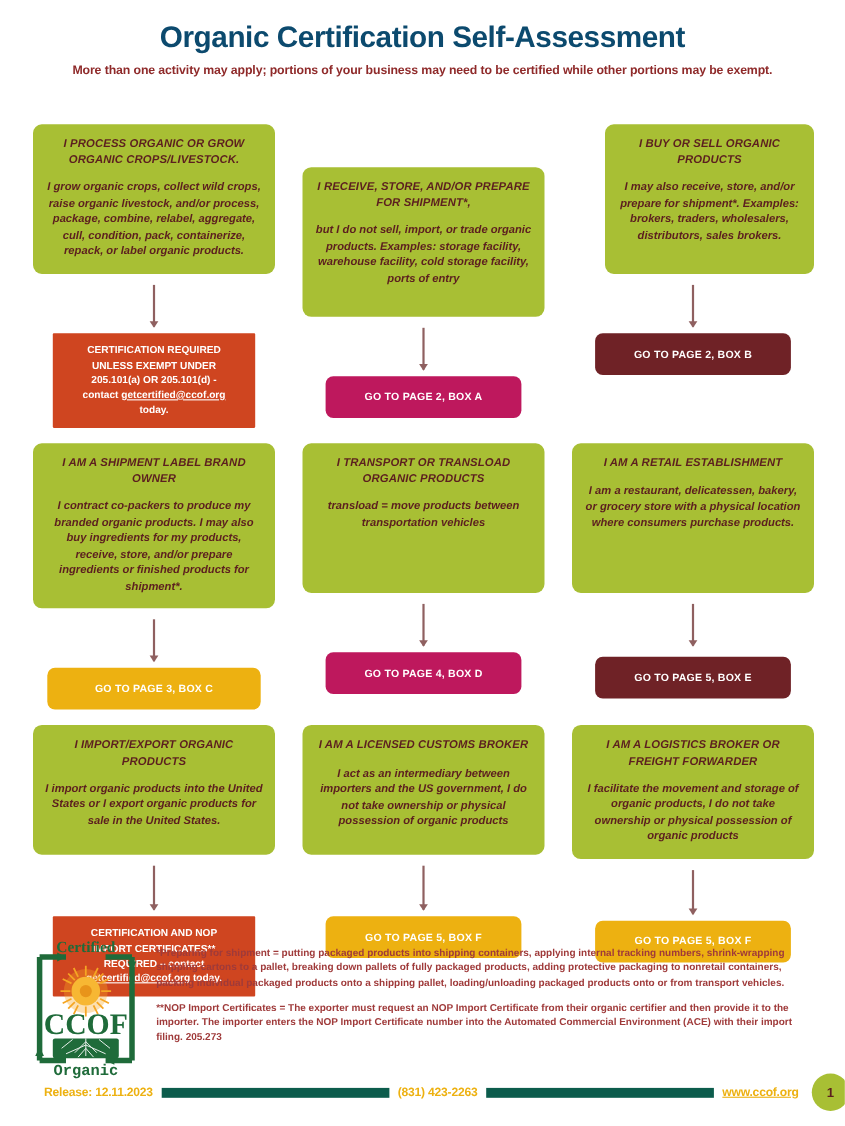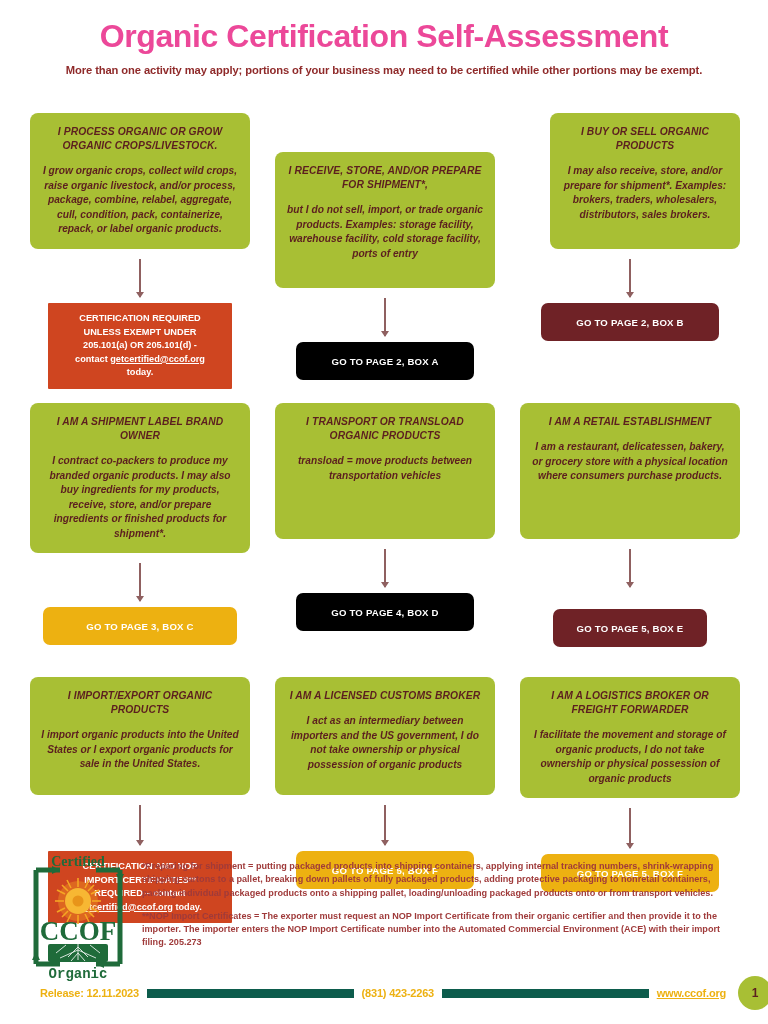--- a/index.html
+++ b/index.html
@@ -13,23 +13,23 @@
   .page {
     position: relative;
     width: 768px;
     height: 1024px;
     background: #ffffff;
   }
 
   
   .header { position: absolute; top: 0; left: 0; width: 768px; text-align: center; }
   .title {
-    font-size: 32px;
-    font-weight: bold;
-    color: #ec4899;
+    font-size: 27px;
+    font-weight: bold;
+    color: #0c4a6e;
     letter-spacing: -0.4px;
     margin-top: 20px;
     line-height: 1.05;
   }
   .subtitle {
     font-size: 11.2px;
     font-weight: bold;
     color: #8f2a2a;
     margin-top: 10px;
     letter-spacing: -0.1px;
@@ -87,21 +87,21 @@
     border-radius: 7px;
     text-align: center;
     color: #ffffff;
     font-size: 9.6px;
     font-weight: bold;
     letter-spacing: 0.2px;
     display: flex;
     align-items: center;
     justify-content: center;
   }
-  .pill.teal   { background: #000000; }
+  .pill.teal   { background: #be185d; }
   .pill.maroon { background: #6f2226; }
   .pill.gold   { background: #edb111; }
   .pill.goto   { height: 38px; }
 
   .alert-box {
     background: #cf4520;
     color: #ffffff;
     text-align: center;
     font-size: 9.2px;
     font-weight: bold;
@@ -243,21 +243,21 @@
           <div class="pill goto teal" style="width: 178px; margin: 0px auto;">GO TO PAGE 4, BOX D</div>
         </div>
         <div class="col">
           <div class="green-box" style="min-height: 136px;">
             <div class="gb-head">I AM A RETAIL ESTABLISHMENT</div>
             <div class="gb-body">I am a restaurant, delicatessen, bakery, or grocery store with a physical location where consumers purchase products.</div>
           </div>
           <div style="height: 10px;"></div>
           <div class="connector" style="height: 38px;"></div>
           <div style="height: 6px;"></div>
-          <div class="pill goto maroon" style="width: 154px; margin: 16px auto;">GO TO PAGE 5, BOX E</div>
+          <div class="pill goto maroon" style="width: 178px; margin: 4px auto;">GO TO PAGE 5, BOX E</div>
         </div>
       </div>
       <div class="row" style="margin-bottom: 0px;">
         <div class="col">
           <div class="green-box" style="min-height: 118px;">
             <div class="gb-head">I IMPORT/EXPORT ORGANIC PRODUCTS</div>
             <div class="gb-body">I import organic products into the United States or I export organic products for sale in the United States.</div>
           </div>
           <div style="height: 10px;"></div>
           <div class="connector" style="height: 40px;"></div>

